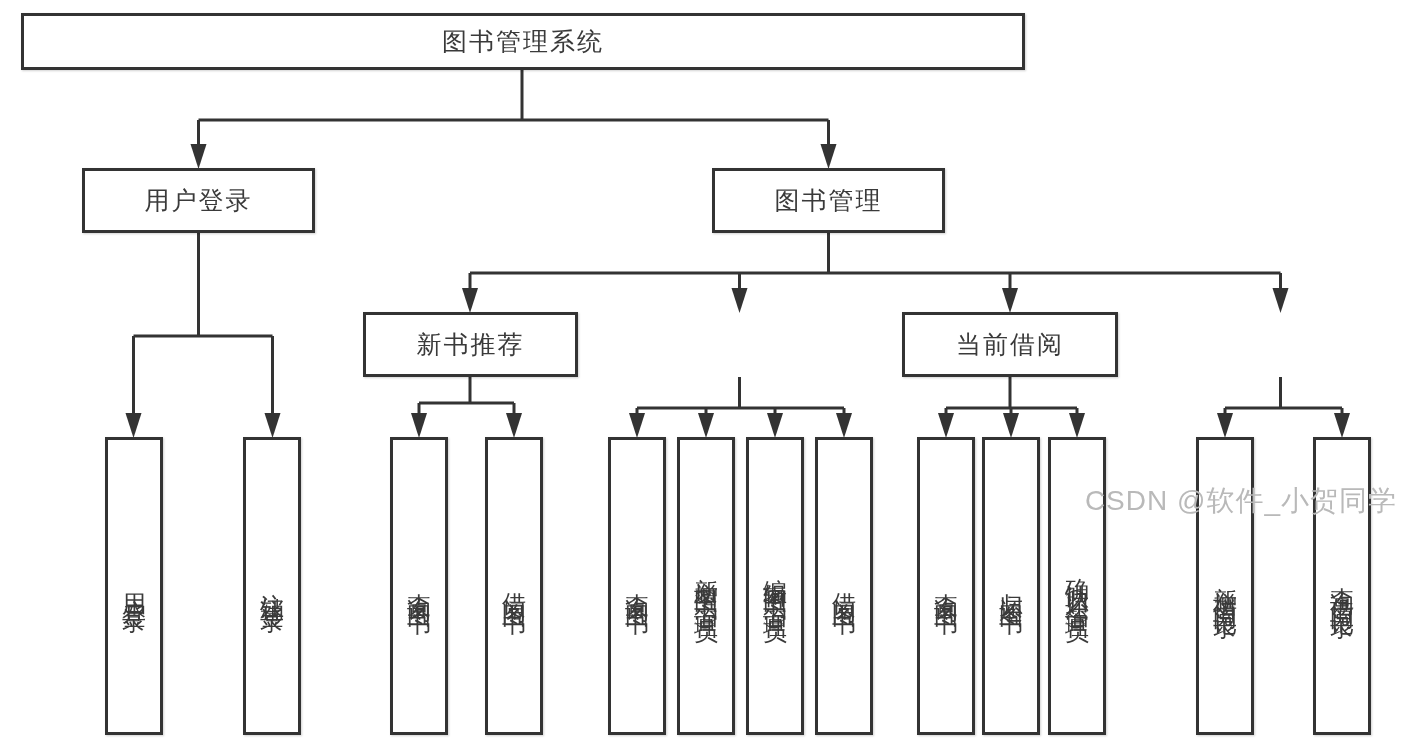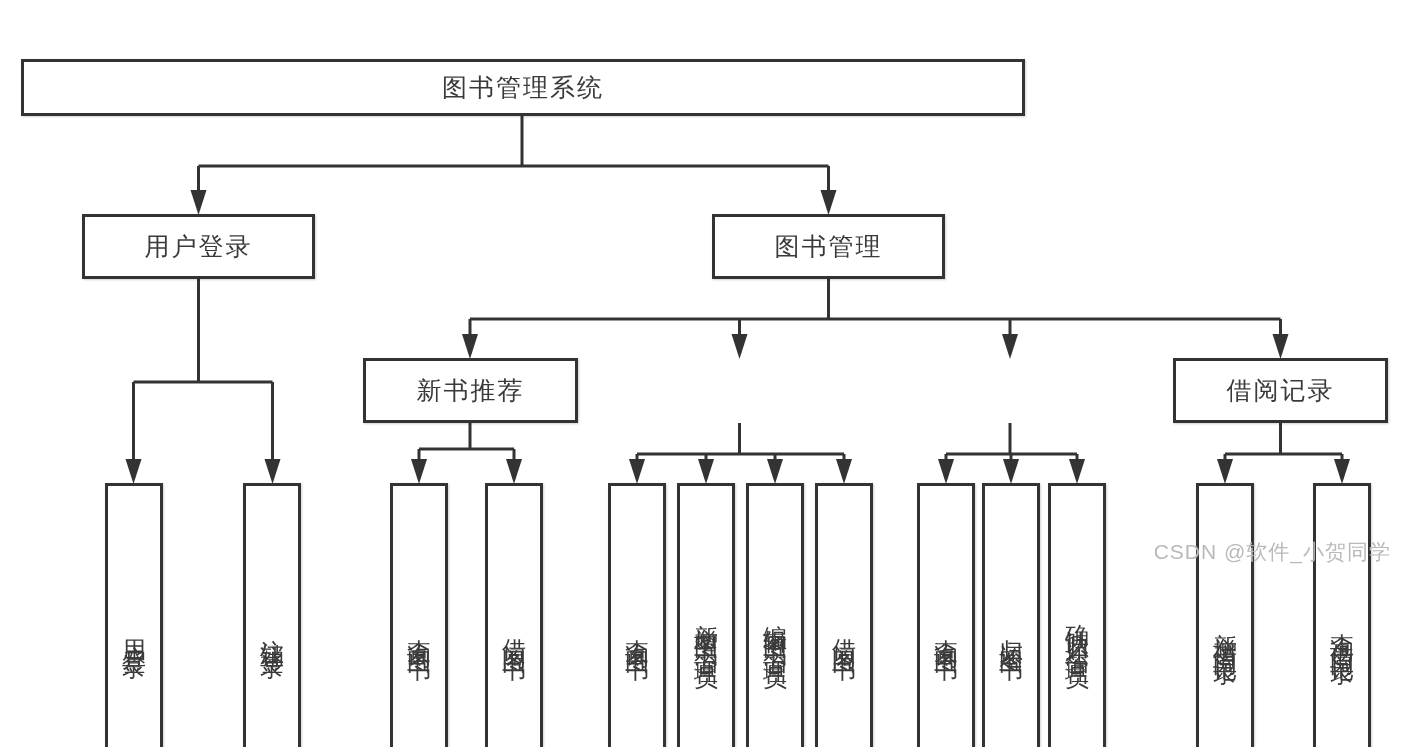--- a/index.html
+++ b/index.html
@@ -8,21 +8,21 @@
     --color-watermark:#b9b9b9;
     --color-background:#ffffff;
   }
   html,body{margin:0;padding:0;}
   body{
     width:1405px;height:747px;
     background:var(--color-background);
     font-family:"Liberation Sans","DejaVu Sans",sans-serif;
     overflow:hidden;
   }
-  .canvas{position:relative;width:1405px;height:526px;margin-top:46px;}
+  .canvas{position:relative;width:1405px;height:526px;}
   svg.wires{position:absolute;left:0;top:0;pointer-events:none;}
   .cl{stroke:var(--color-line);stroke-width:3;fill:none;}
   .ah{fill:var(--color-line);stroke:none;}
   .node{
     position:absolute;
     background:#ffffff;
     border:3px solid var(--color-line);
     box-sizing:border-box;
     display:flex;align-items:center;justify-content:center;
     box-shadow:1px 1px 2px rgba(0,0,0,0.18);
@@ -35,23 +35,23 @@
   }
   .node.v .lbl{
     writing-mode:vertical-rl;
     text-orientation:mixed;
     font-size:24px;
     letter-spacing:6px;
     line-height:1;
   }
   .watermark{
     position:absolute;
-    right:14px;bottom:6px;
+    right:8px;bottom:6px;
     color:var(--color-watermark);
-    font-size:21px;
+    font-size:28px;
     letter-spacing:1px;
     white-space:nowrap;
     z-index:5;
   }
 </style>
 </head>
 <body>
 
 <div class="canvas">
 
@@ -138,22 +138,22 @@
   <div class="node h" style="left:82px;top:168px;width:233px;height:65px">
     <span class="lbl">用户登录</span>
   </div>
   <div class="node h" style="left:363px;top:312px;width:215px;height:65px">
     <span class="lbl">新书推荐</span>
   </div>
 
   <div class="node h" style="left:712px;top:168px;width:233px;height:65px">
     <span class="lbl">图书管理</span>
   </div>
-  <div class="node h" style="left:1173px;top:312px;width:215px;height:65px">
-    <span class="lbl">借阅记录</span>
+  <div class="node h" style="left:902px;top:312px;width:216px;height:65px">
+    <span class="lbl">当前借阅</span>
   </div>
 
   <div class="node v" style="left:105px;top:437px;width:58px;height:298px">
     <span class="lbl">用户登录</span>
   </div>
   <div class="node v" style="left:243px;top:437px;width:58px;height:298px">
     <span class="lbl">注销登录</span>
   </div>
 
   <div class="node v" style="left:390px;top:437px;width:58px;height:298px">

